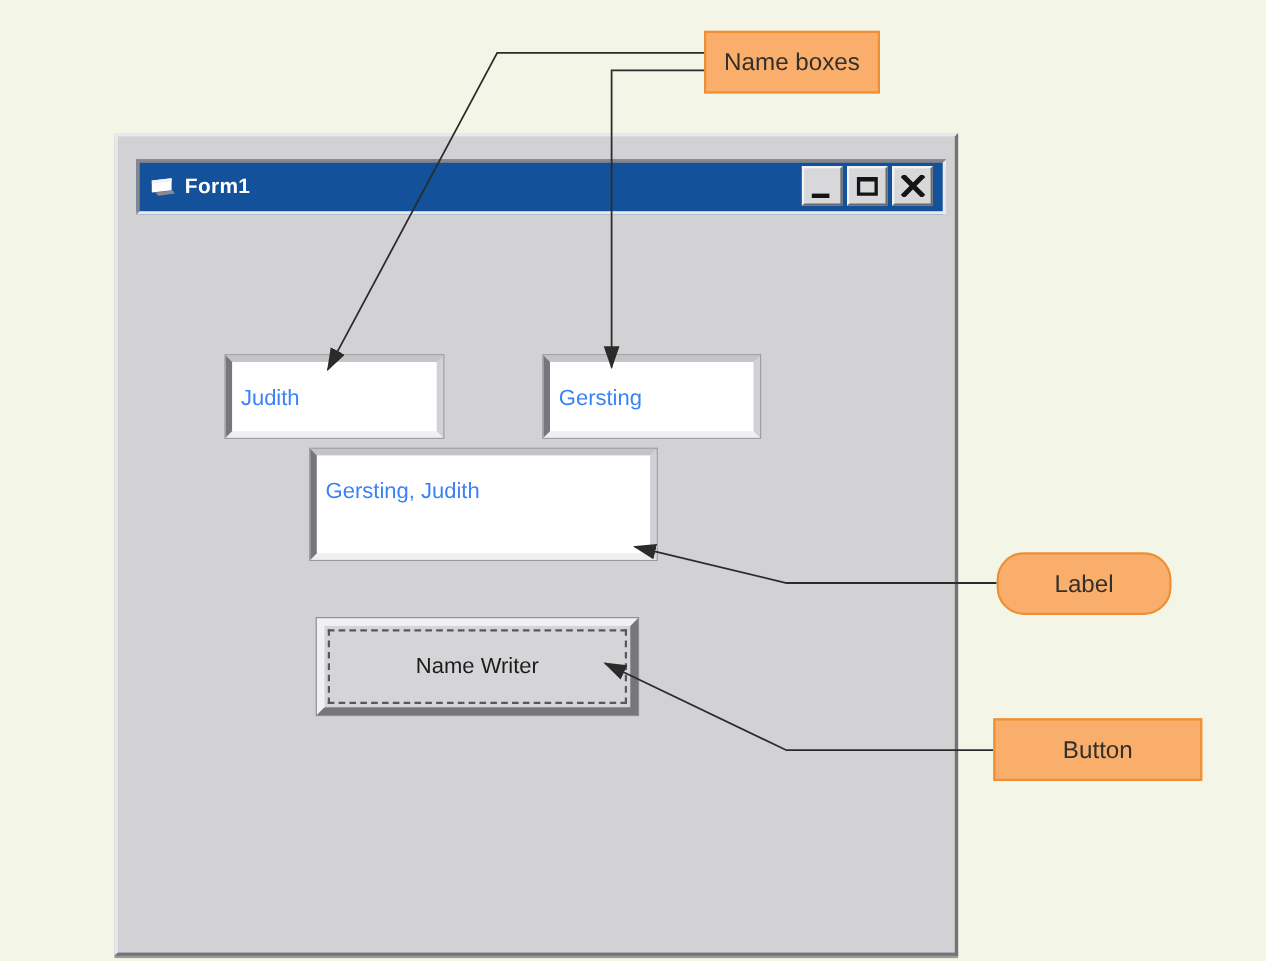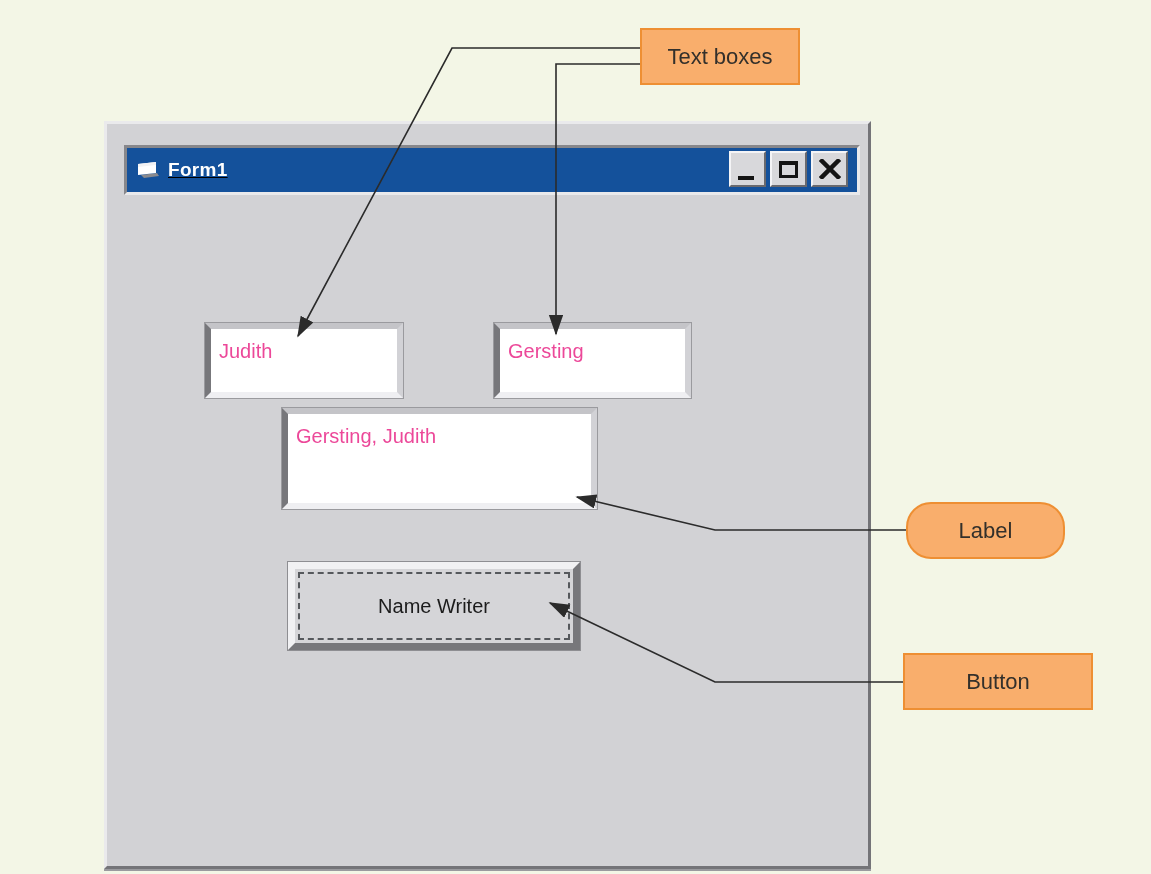--- a/index.html
+++ b/index.html
@@ -29,21 +29,20 @@
   }
   #titlebar {
     position:absolute; left:17px; top:21px; width:736px; height:50px;
     background:#14519B;
     border-top:3px solid #87878B;
     border-left:3px solid #87878B;
     border-bottom:3px solid #E9E9EB;
     border-right:3px solid #E9E9EB;
     display:flex; align-items:center;
     padding-left:9px;
-    text-decoration:underline;
   }
   #titlebar .win-title {
     color:#FFFFFF; font-weight:bold; font-size:19px; letter-spacing:0.3px;
     margin-left:8px;
   }
   #win-buttons {
     position:absolute; right:9px; top:3px;
     display:flex; gap:4px;
   }
   .win-btn {
@@ -62,22 +61,22 @@
   
   .sunken {
     position:absolute;
     background:#FFFFFF;
     border:6px solid;
     border-top-color:#C4C4C8;
     border-right-color:#D2D2D6;
     border-bottom-color:#EFEFF2;
     border-left-color:#77777B;
     outline:1px solid #9A9A9E;
-    font-size:20px; color:#ec4899;
-    padding:11px 8px;
+    font-size:20px; color:#3b82f6;
+    padding:22px 8px;
     overflow:hidden;
   }
   #textbox-first  { left:98px;  top:199px; width:198px; height:75px; }
   #textbox-last   { left:351px; top:199px; width:197px; height:75px;margin-left:36px; }
   #name-label     { left:175px; top:284px; width:315px; height:101px; }
 
   #name-writer-button {
     position:absolute; left:181px; top:438px; width:292px; height:88px;
     background:#D5D5D8;
     border:7px solid;
@@ -163,19 +162,19 @@
       <marker id="ah" markerWidth="13" markerHeight="10" refX="12" refY="4.5" orient="auto" markerUnits="strokeWidth">
         <path d="M0,0 L13,4.5 L0,9 Z" fill="#2B2B2B"></path>
       </marker>
     </defs>
     <path d="M640,48 L452,48 L298,336" fill="none" stroke="#2B2B2B" stroke-width="1.6" marker-end="url(#ah)"></path>
     <path d="M640,64 L556,64 L556,334" fill="none" stroke="#2B2B2B" stroke-width="1.6" marker-end="url(#ah)"></path>
     <path d="M906,530 L715,530 L577,497" fill="none" stroke="#2B2B2B" stroke-width="1.6" marker-end="url(#ah)"></path>
     <path d="M903,682 L715,682 L550,603" fill="none" stroke="#2B2B2B" stroke-width="1.6" marker-end="url(#ah)"></path>
   </svg>
 
-  <div class="callout" id="callout-textboxes">Text boxes</div>
+  <div class="callout" id="callout-textboxes">Name boxes</div>
 
   <div class="callout" id="callout-label">Label</div>
 
   <div class="callout" id="callout-button">Button</div>
 
 </div>
 
 </body></html>

